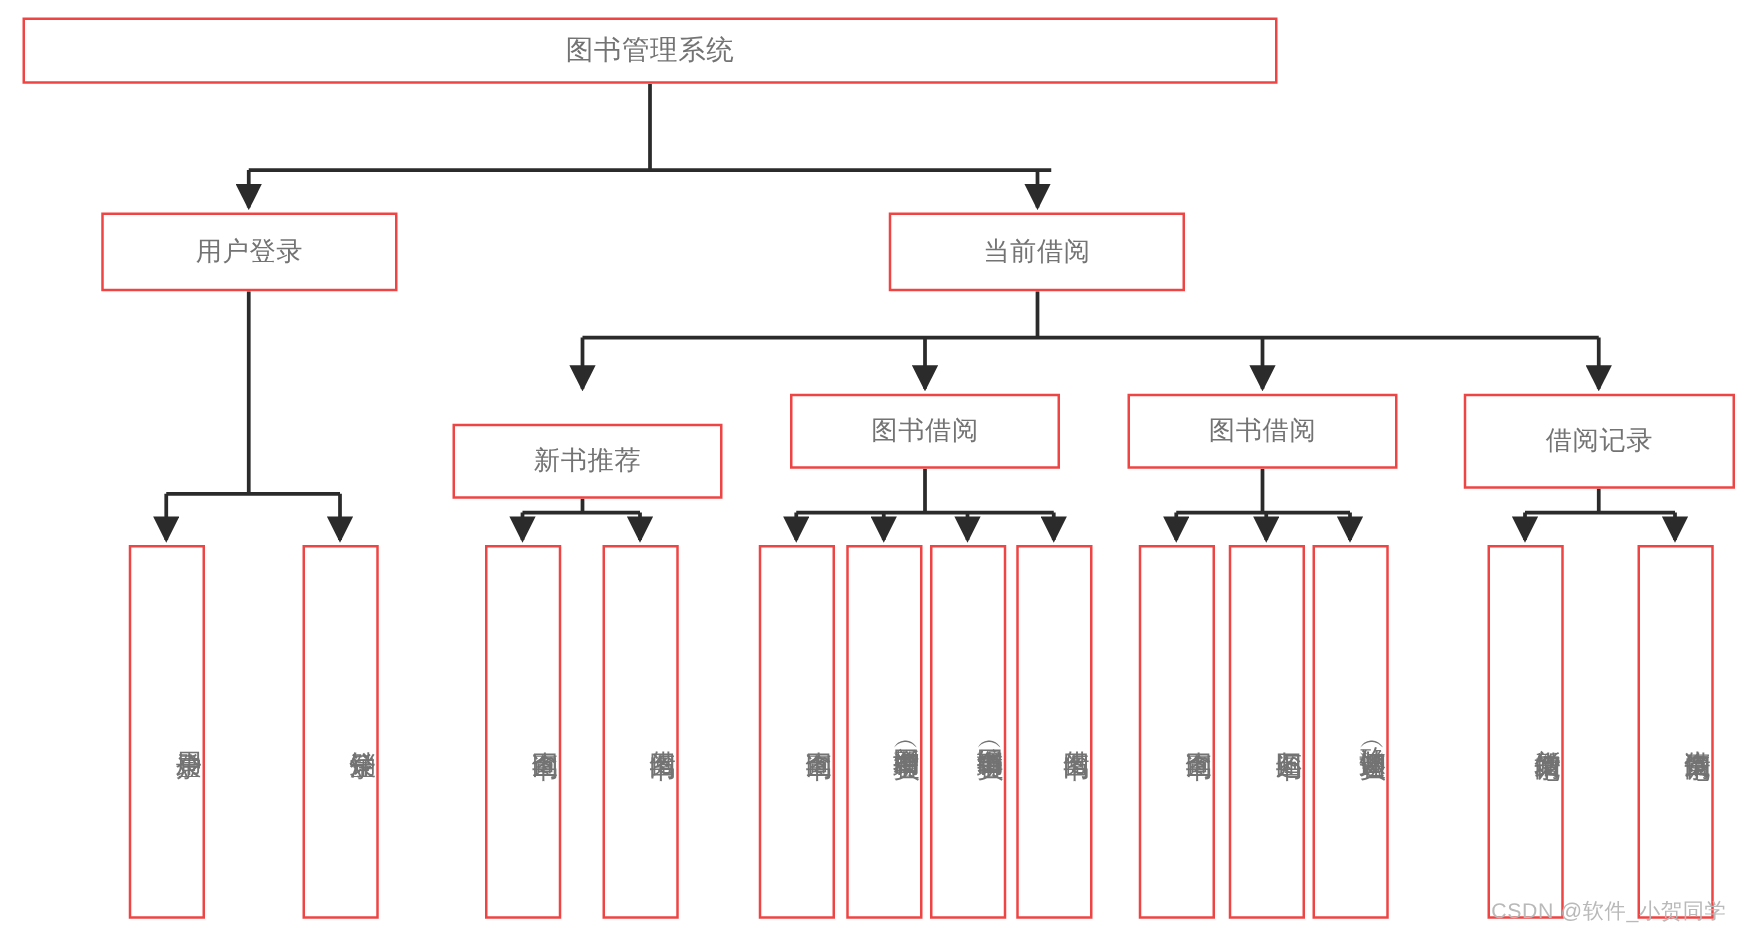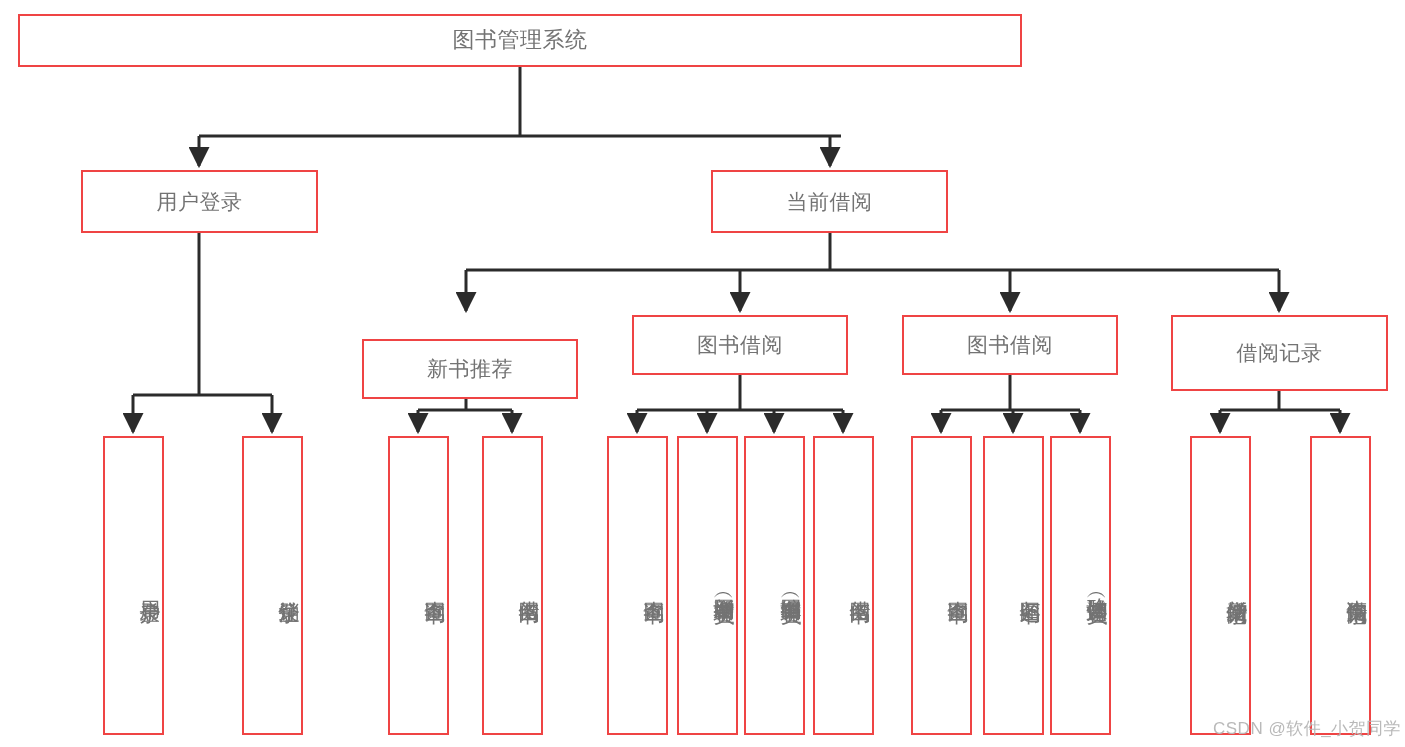--- a/index.html
+++ b/index.html
@@ -61,21 +61,20 @@
     text-orientation: upright;
     white-space: nowrap;
   }
   .watermark {
     position: absolute;
     font-size: 17px;
     color: #b9b9b9;
     white-space: nowrap;
     z-index: 5;
     letter-spacing: 0.5px;
-    padding-left: 20px;
   }
 </style>
 </head>
 <body>
 
 <div id="canvas">
 
   <svg id="edges" viewBox="0 0 1405 747" xmlns="http://www.w3.org/2000/svg">
     <defs>
       <marker id="arrow" viewBox="0 0 10 10" refX="9" refY="5" markerWidth="7" markerHeight="7" orient="auto-start-reverse">

